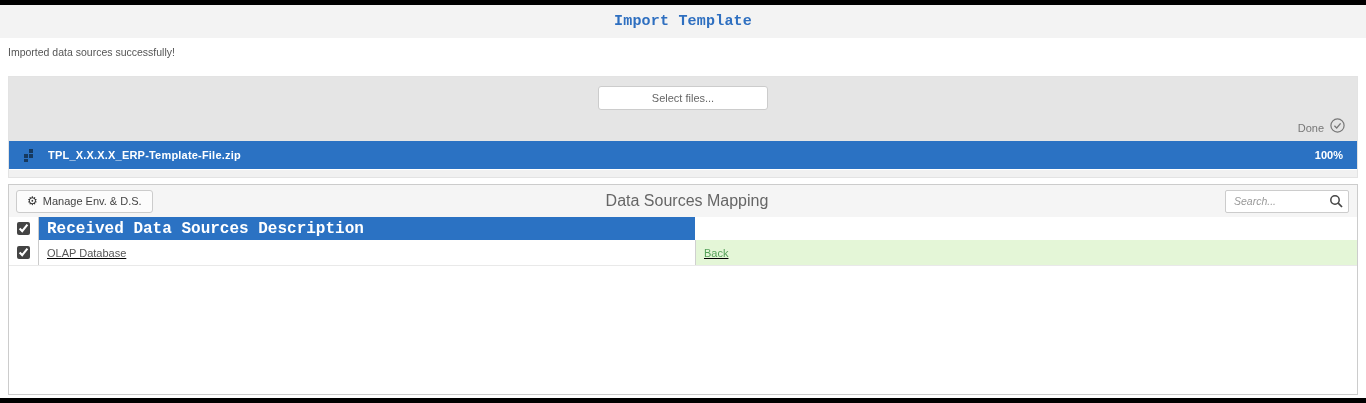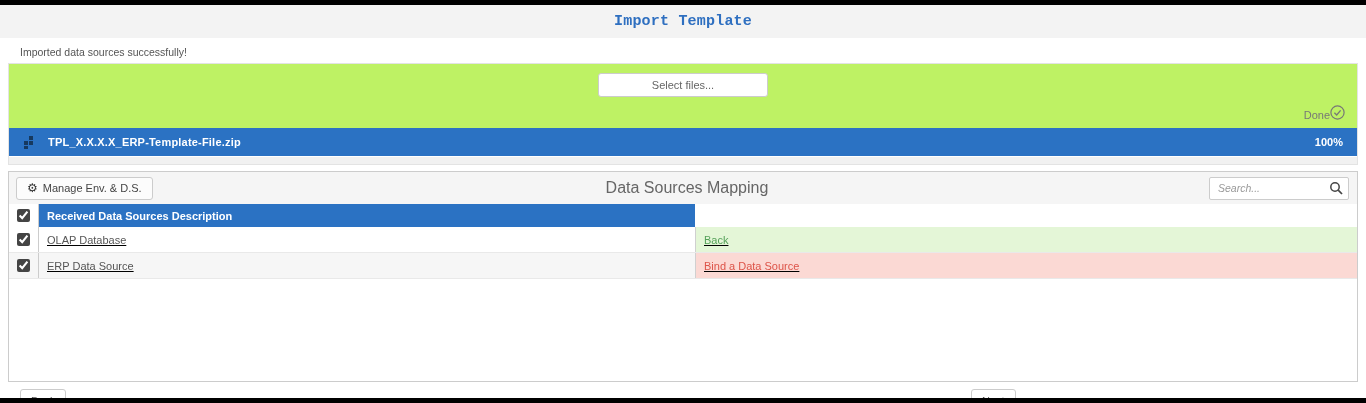--- a/index.html
+++ b/index.html
@@ -6,56 +6,56 @@
   html,body { width:1366px; height:403px; overflow:hidden; background:#fff;
     font-family:"Liberation Sans","DejaVu Sans",sans-serif; }
   .black-bar { height:5px; background:#000; width:100%; }
 
   
   .title-bar { height:33px; background:#f3f3f3; display:flex; align-items:center; justify-content:center; }
   .title-bar h1 { font-size:15px; font-weight:bold; color:#2e6fc0; letter-spacing:.2px;font-family:Liberation Mono, monospace; }
 
   .content { padding:0 8px; }
 
-  .status-msg { margin-top:8px; font-size:10.5px; color:#555;margin-left:12px; }
+  .status-msg { margin-top:8px; font-size:10.5px; color:#555; }
 
   
-  .upload-panel { margin-top:5px; border:1px solid #e3e3e3; background:#bef264; }
+  .upload-panel { margin-top:18px; border:1px solid #e3e3e3; background:#e5e5e5; }
   .select-row { display:flex; justify-content:center; padding-top:9px; }
   .select-files-btn { width:170px; height:24px; background:#fff; border:1px solid #ccc; border-radius:3px;
     font-size:11px; color:#666; cursor:pointer; font-family:inherit; }
-  .done-row { display:flex; justify-content:flex-end; align-items:center; padding:8px 12px 4px 0; }
+  .done-row { display:flex; justify-content:flex-end; align-items:center; gap:6px; padding:8px 12px 4px 0; }
   .done-label { font-size:11px; color:#777; }
   .progress-bar { height:28px; background:#2b72c3; display:flex; align-items:center; padding:8px 14px; }
   .zip-icon { width:15px; height:15px; margin-right:10px; flex:none; }
   .file-name { color:#fff; font-size:11px; font-weight:bold; letter-spacing:.2px; }
   .progress-pct { margin-left:auto; color:#fff; font-size:11px; font-weight:bold; }
   .upload-footer { height:8px; background:#f1f1f1; border-top:1px solid #fff; }
 
   
   .mapping-panel { margin-top:6px; border:1px solid #ccc; height:211px; background:#fff; position:relative; }
   .mapping-header { height:32px; background:#f5f5f5; position:relative; display:flex; align-items:center; }
   .manage-btn { margin-left:7px; height:23px; display:inline-flex; align-items:center; gap:5px; padding:0 10px;
     background:#fcfcfc; border:1px solid #ccc; border-radius:3px; font-size:11px; color:#444; cursor:pointer;
     font-family:inherit; }
   .gear { font-family:"DejaVu Sans",sans-serif; font-size:12px; color:#333; line-height:1; }
   .mapping-title { position:absolute; left:8px; right:0; text-align:center; font-size:16px; color:#666; pointer-events:none; }
   .search-wrap { margin-left:auto; margin-right:8px; position:relative; }
-  .search-input { width:140px; height:23px; border:1px solid #ccc; border-radius:2px; padding:0 24px 0 8px;
+  .search-input { width:124px; height:23px; border:1px solid #ccc; border-radius:2px; padding:0 24px 0 8px;
     font-size:10.5px; font-style:italic; color:#555; background:#fff; font-family:inherit;margin-left:11px; }
   .search-input::placeholder { color:#999; font-style:italic; }
   .search-icon { position:absolute; right:5px; top:4px; }
 
   
   .tbl-row { display:flex; align-items:stretch; }
   .col-cb { width:30px; flex:none; display:flex; align-items:center; justify-content:center; border-right:1px solid #ccc; background:#fff; }
   .col-received { width:656px; flex:none; display:flex; align-items:center; padding-left:8px; }
   .col-current { flex:1; display:flex; align-items:center; padding-left:8px; border-left:1px solid #d0d0d0; }
   .tbl-head { height:23px; }
-  .tbl-head .col-received, .tbl-head .col-current { background:#2b72c3; color:#fff; font-size:11px; font-weight:bold; }
+  .tbl-head .col-received, .tbl-head .col-current { background:#2b72c3; color:#fff; font-size:16px; font-weight:bold;font-family:Liberation Mono, monospace; }
   .tbl-head .col-current { border-left-color:#1e5da8; }
   .data-row { height:26px; border-bottom:1px solid #e9e9e9; font-size:11px;text-decoration:underline; }
   .data-row .col-received { color:#555; }
   .row-alt .col-cb, .row-alt .col-received { background:#f6f6f6; }
   .cell-ok { background:#e4f6d7; color:#55a159; }
   .cell-bad { background:#fbd9d4; color:#dd5449; }
   input[type=checkbox]{ width:13px; height:13px; accent-color:#444; }
 
   
   .footer { position:relative; height:30px; margin-top:4px; }
@@ -131,27 +131,20 @@
     </div>
 
     <div class="tbl-row data-row">
       <div class="col-cb">
         <input type="checkbox" checked="" style="">
       </div>
       <div class="col-received">OLAP Database</div>
       <div class="col-current cell-ok">Back</div>
     </div>
 
-    <div class="tbl-row data-row row-alt">
-      <div class="col-cb">
-        <input type="checkbox" checked="" style="">
-      </div>
-      <div class="col-received">ERP Data Source</div>
-      <div class="col-current cell-bad">Bind a Data Source</div>
-    </div>
   </div>
 
   <div class="footer">
     <button class="nav-btn back-btn">Back</button>
     <button class="nav-btn next-btn">Next</button>
   </div>
 </div>
 
 <div class="black-bar bottom-black"></div>
 

